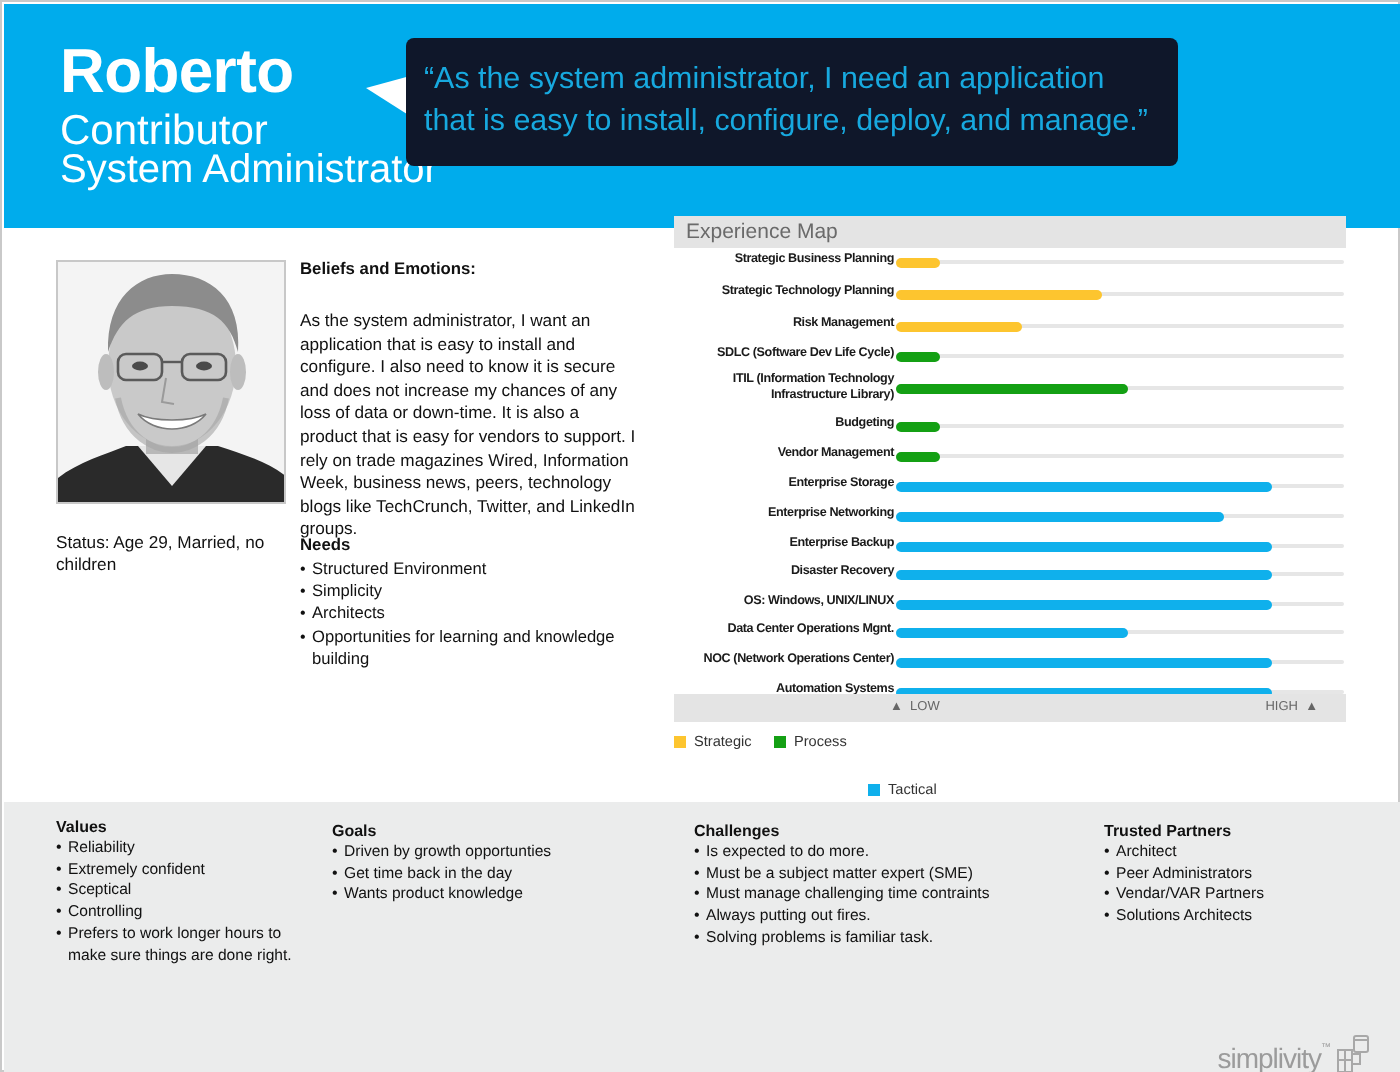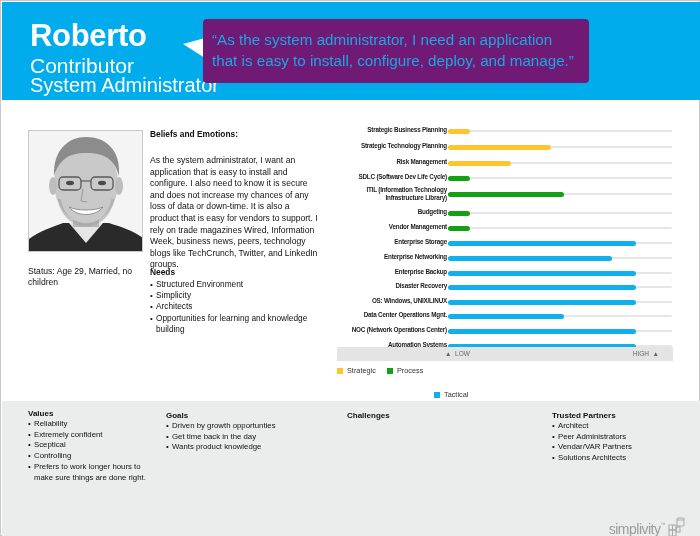--- a/index.html
+++ b/index.html
@@ -2,25 +2,25 @@
 <html><head>
 <meta charset="utf-8">
 <style>
   * { box-sizing: border-box; margin: 0; padding: 0; }
   html, body { width: 700px; height: 536px; overflow: hidden; background: #ffffff; }
   body { font-family: "Liberation Sans", sans-serif; color: #1a1a1a; position: relative; }
 
   .frame { position: absolute; left: 0; top: 0; width: 700px; height: 536px; border: 1px solid #c9c9c9; }
 
   
-  .header { position: absolute; left: 1px; top: 1px; width: 698px; height: 98px; background: #00acec; }
+  .header { position: absolute; left: 1px; top: 1px; width: 698px; height: 112px; background: #00acec; }
   .name { position: absolute; left: 28px; top: 16px; font-size: 31px; font-weight: bold; color: #ffffff; letter-spacing: -0.3px; }
   .role1 { position: absolute; left: 28px; top: 52px; font-size: 21px; color: #ffffff; }
   .role2 { position: absolute; left: 28px; top: 72px; font-size: 20px; color: #ffffff; }
-  .bubble { position: absolute; left: 201px; top: 17px; width: 386px; height: 64px; background: #701a75; border-radius: 4px; padding: 10px 8px 0 9px; font-size: 15.2px; line-height: 21px; color: #17a9df; }
+  .bubble { position: absolute; left: 201px; top: 17px; width: 386px; height: 64px; background: #0f172a; border-radius: 4px; padding: 10px 8px 0 9px; font-size: 15.2px; line-height: 21px; color: #17a9df; }
   .bubble-tail { position: absolute; left: 181px; top: 36px; width: 0; height: 0; border-top: 6px solid transparent; border-bottom: 14px solid transparent; border-right: 22px solid #ffffff; }
   .bubble-tail::after { content: ""; }
 
   
   .photo { position: absolute; left: 27px; top: 129px; width: 115px; height: 122px; border: 1px solid #c8c8c8; background: linear-gradient(180deg, #f6f6f6 0%, #efefef 100%); overflow: hidden; }
   .status { position: absolute; left: 27px; top: 265px; width: 120px; font-size: 8.6px; line-height: 10.5px; color: #111; }
 
   
   .beliefs { position: absolute; left: 149px; top: 128px; width: 170px; }
   .sec-title { font-size: 8.4px; font-weight: bold; color: #111; margin-bottom: 16px; }
@@ -101,20 +101,23 @@
   <div class="needs">
     <div class="sec-title">Needs</div>
     <ul class="bullets">
       <li>Structured Environment</li>
       <li>Simplicity</li>
       <li>Architects</li>
       <li>Opportunities for learning and knowledge building</li>
     </ul>
   </div>
 
+  <div class="exp-title-bar">
+    <span class="exp-title">Experience Map</span>
+  </div>
   <div class="exp-rows" id="exp-rows">
       <div class="exp-row" style="top: 0px;">
         <div class="exp-label">
           <div>Strategic Business Planning</div>
         </div>
         <div class="exp-track"></div>
         <div class="exp-bar" style="width: 22px; background: rgb(253, 197, 47);"></div>
       </div>
       <div class="exp-row" style="top: 16px;">
         <div class="exp-label">
@@ -248,20 +251,27 @@
     <div class="col" style="left:164px; top:10px; width:160px;">
       <div class="sec-title">Goals</div>
       <ul class="bullets">
         <li>Driven by growth opportunties</li>
         <li>Get time back in the day</li>
         <li>Wants product knowledge</li>
       </ul>
     </div>
     <div class="col" style="left:345px; top:10px; width:190px;">
       <div class="sec-title">Challenges</div>
+      <ul class="bullets">
+        <li>Is expected to do more.</li>
+        <li>Must be a subject matter expert (SME)</li>
+        <li>Must manage challenging time contraints</li>
+        <li>Always putting out fires.</li>
+        <li>Solving problems is familiar task.</li>
+      </ul>
     </div>
     <div class="col" style="left:550px; top:10px; width:140px;">
       <div class="sec-title">Trusted Partners</div>
       <ul class="bullets">
         <li>Architect</li>
         <li>Peer Administrators</li>
         <li>Vendar/VAR Partners</li>
         <li>Solutions Architects</li>
       </ul>
     </div>

